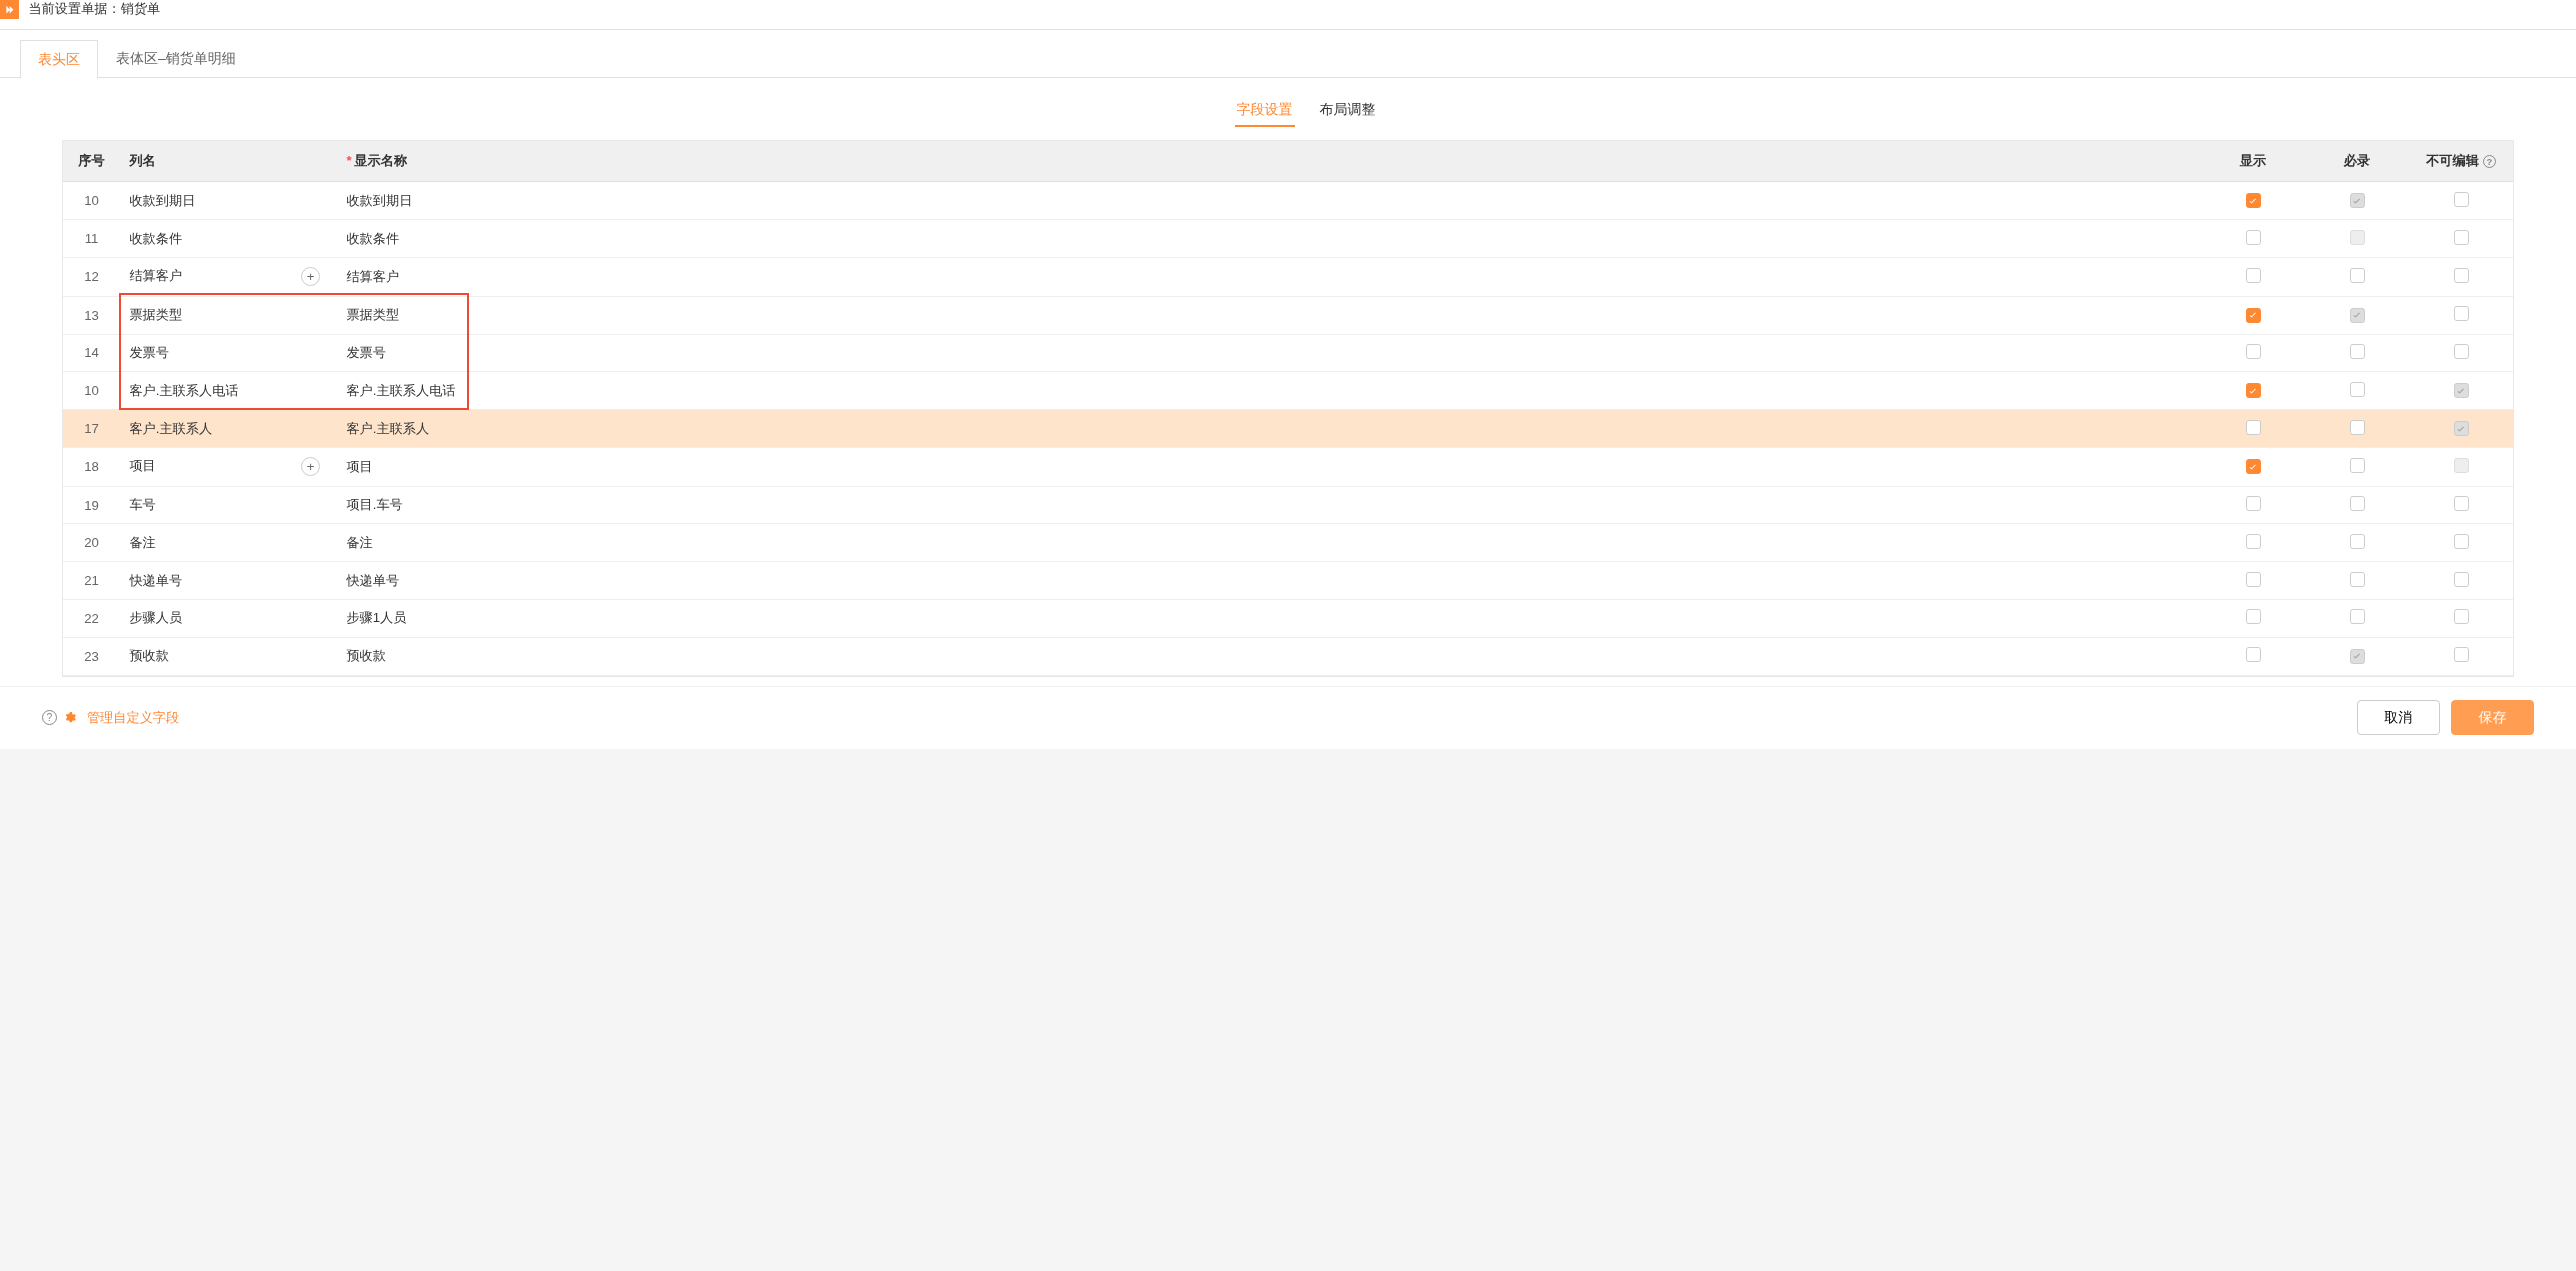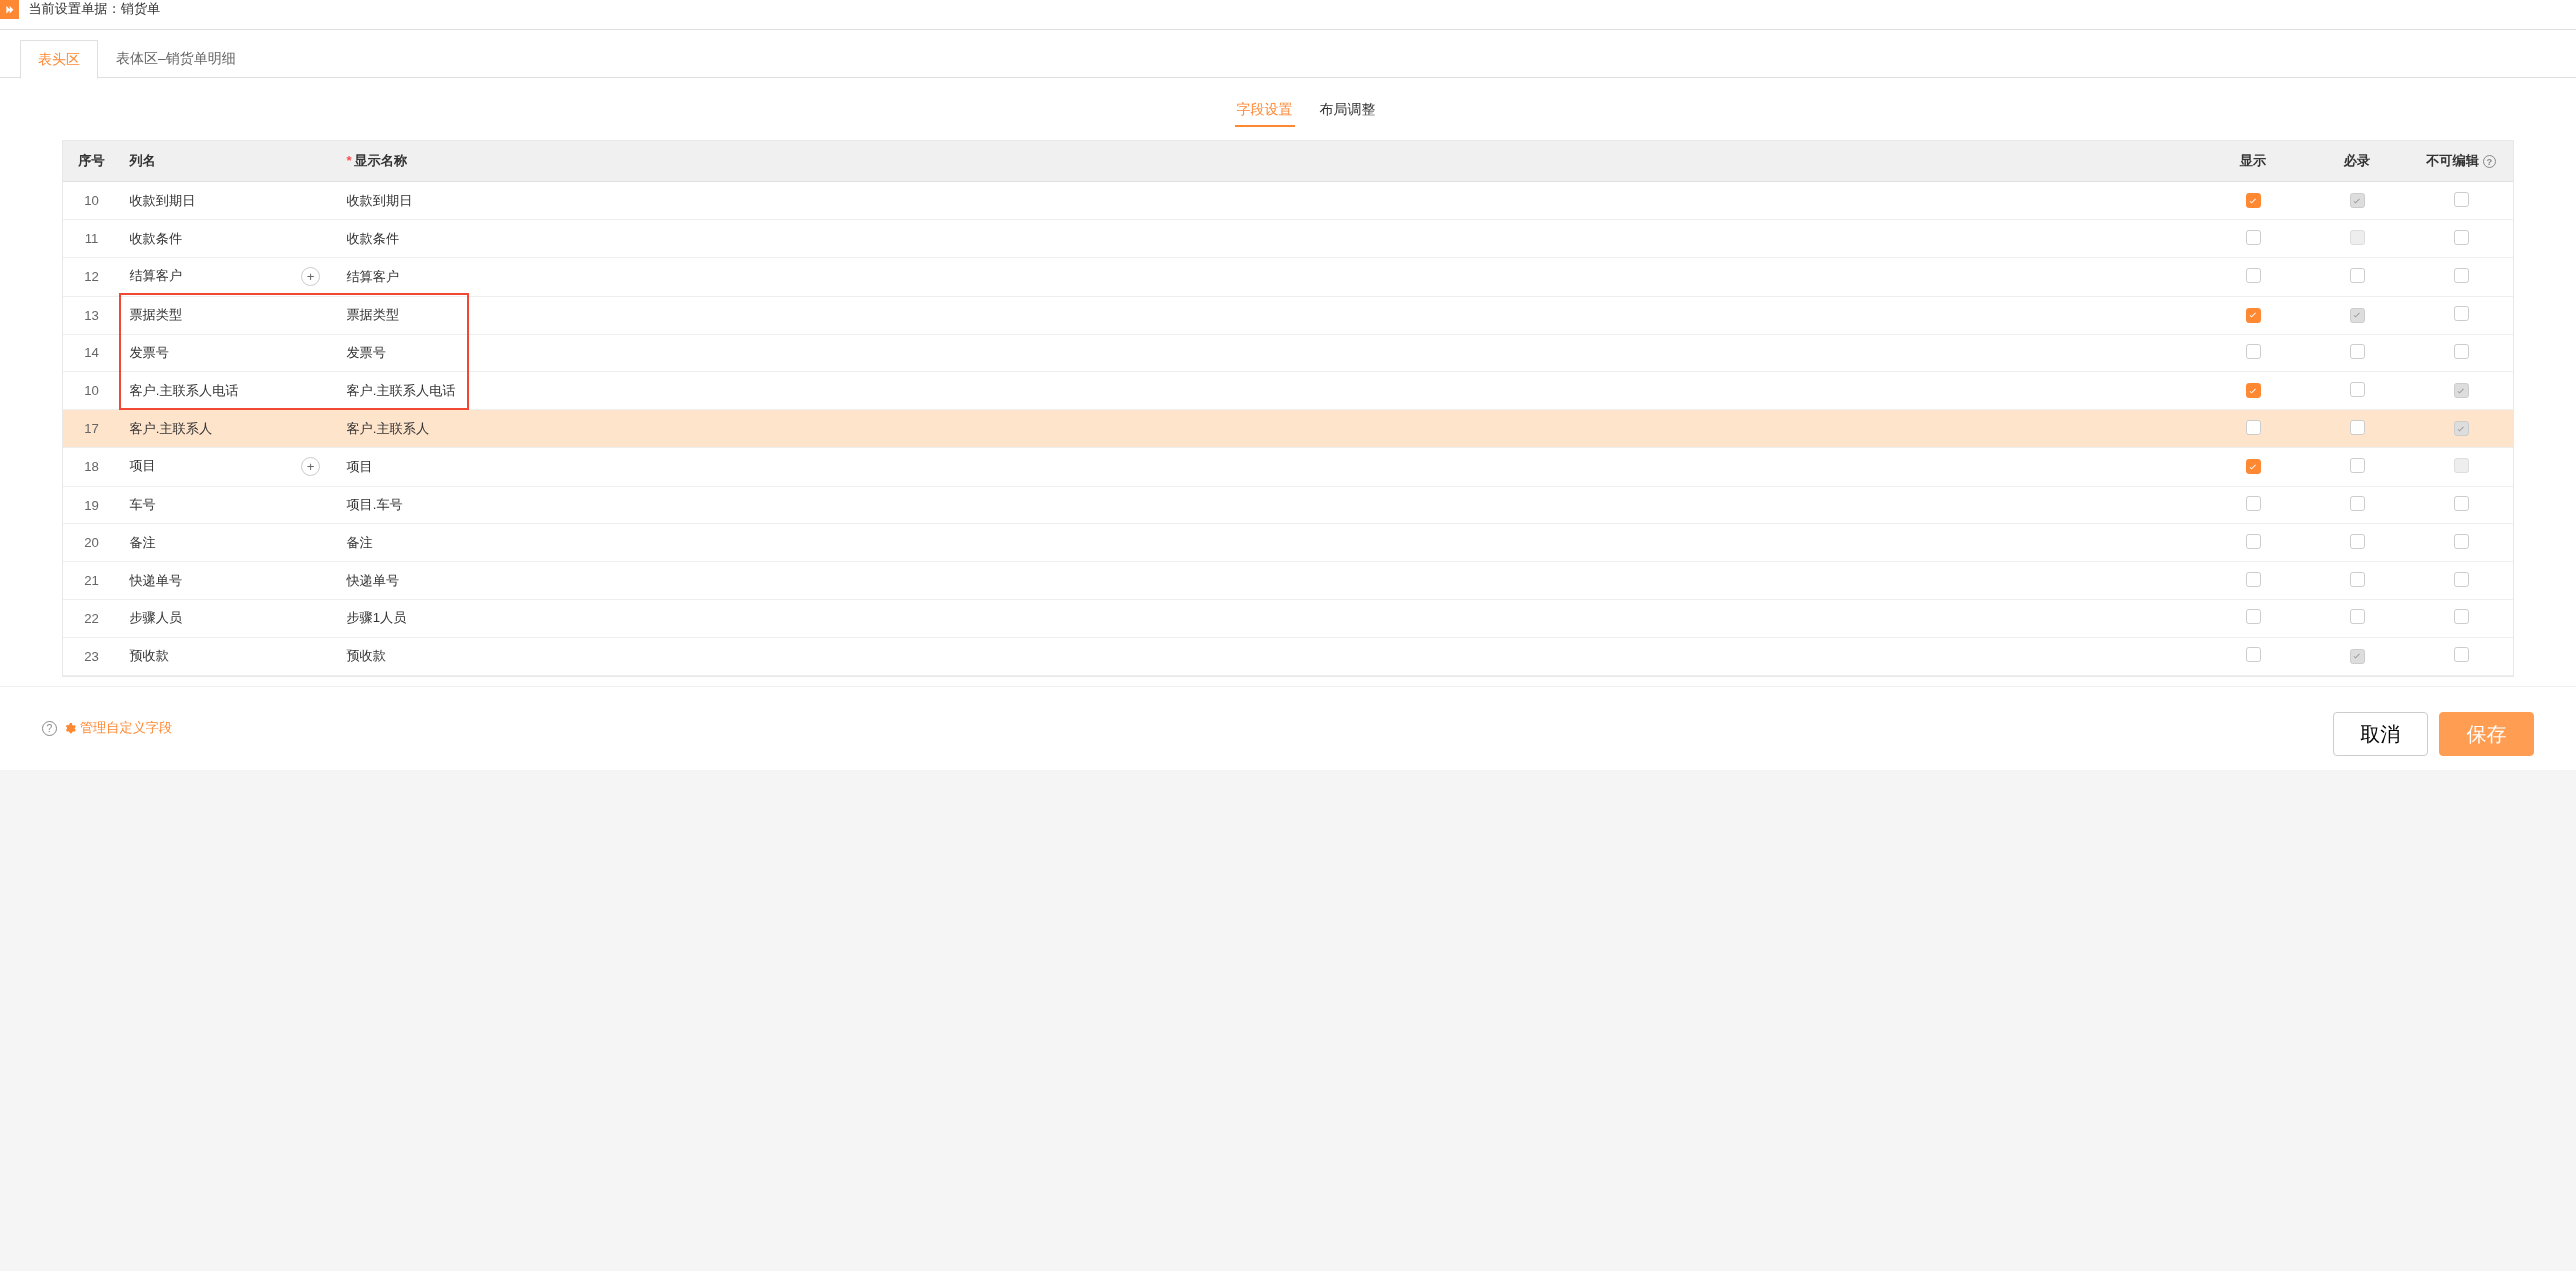--- a/index.html
+++ b/index.html
@@ -31,24 +31,24 @@
     .chk.checked { background: #ff8833; border-color: #ff8833; }
     .chk.checked svg { width: 9.4px; height: 9.4px; fill: #fff; }
     .chk.disabled { background: #eee; border-color: #ddd; cursor: not-allowed; }
     .chk.disabled.checked { background: #ddd; border-color: #ccc; }
     .chk.disabled.checked svg { fill: #999; }
     .plus-btn { width: 19px; height: 19px; border: 0.9px solid #ccc; border-radius: 50%; display: inline-flex; align-items: center; justify-content: center; cursor: pointer; float: right; margin-right: 7.6px; color: #666; font-size: 13.2px; line-height: 1; }
     .col-name-cell { position: relative; }
     .footer-bar { display: flex; align-items: center; padding: 13.2px 42px; border-top: 0.9px solid #eee; margin-top: 9.4px; }
     .footer-left { display: flex; align-items: center; gap: 5.7px; flex: 1; }
     .q-icon { width: 15px; height: 15px; border: 1.4px solid #888; border-radius: 50%; display: inline-flex; align-items: center; justify-content: center; font-size: 10.4px; color: #888; }
-    .gear-link { color: #ff8833; cursor: pointer; display: flex; align-items: center; gap: 4px; justify-content: space-between; }
+    .gear-link { color: #ff8833; cursor: pointer; display: flex; align-items: center; gap: 11px; justify-content: space-between; }
     .gear-link svg { width: 13.2px; height: 13.2px; fill: #ff8833; }
     .footer-buttons { display: flex; gap: 11.3px; }
-    .btn { padding: 7.6px 26.5px; border-radius: 4px; font-size: 20px; cursor: pointer; border: 0.9px solid #ccc; background: #fff; margin-top: 12px; }
+    .btn { padding: 7.6px 26.5px; border-radius: 4px; font-size: 14px; cursor: pointer; border: 0.9px solid #ccc; background: #fff; }
     .btn-primary { background: #ff9e52; border-color: #ff9e52; color: #fff; }
     .red-box { position: absolute; border: 2.8px solid #f04832; pointer-events: none; }
   </style>
 </head>
 <body>
 
 <div class="wrapper">
   <div class="header-bar">
     <div class="collapse-btn">
       <svg viewBox="0 0 24 24">

